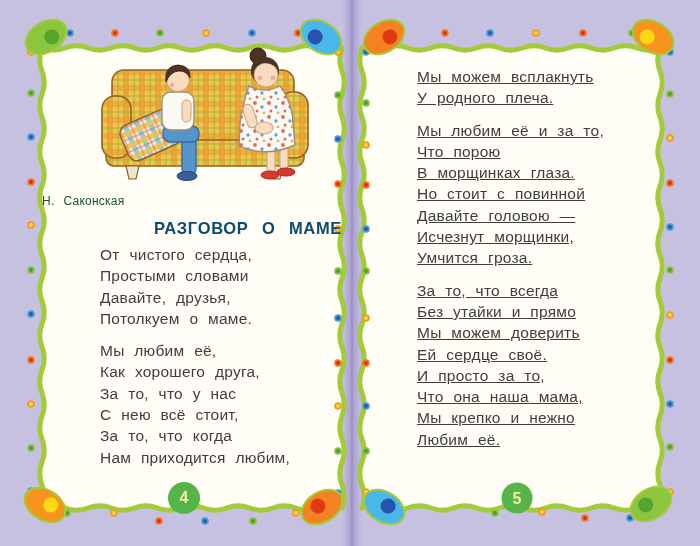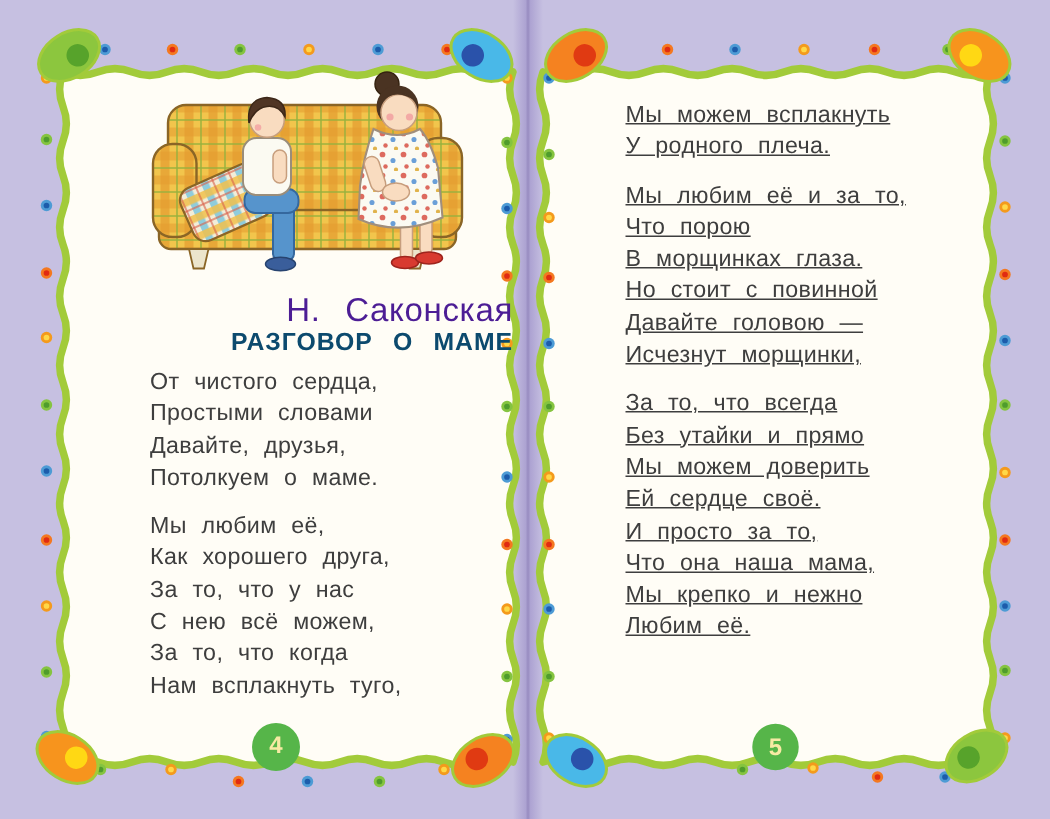--- a/index.html
+++ b/index.html
@@ -11,21 +11,21 @@
     font-family:"Liberation Sans", sans-serif;
   }
   .spine{
     position:absolute;top:0;left:342px;width:20px;height:546px;
     background:linear-gradient(90deg, rgba(160,150,200,0) 0%, #ada3d2 42%, #978bc0 50%, #ada3d2 58%, rgba(160,150,200,0) 100%);
   }
   svg.decor{position:absolute;top:0;left:0;}
   .illu{position:absolute;left:98px;top:44px;}
   .author{
     position:absolute;left:42px;top:194px;width:300px;
-    text-align:right;font-size:22px;color:#4c1d95;
+    text-align:left;font-size:12px;color:#14532d;
     word-spacing:0.45em;letter-spacing:0.02em;
   }
   .poem-title{
     position:absolute;left:42px;top:219px;width:300px;
     text-align:right;font-size:16.5px;font-weight:bold;color:#0c4a6e;
     word-spacing:0.5em;letter-spacing:0.04em;
   }
   .poem{position:absolute;font-size:15.5px;line-height:21.3px;color:#3e3e3e;
     word-spacing:0.34em;letter-spacing:0.015em;}
   .poem-left{left:100px;top:244px;width:240px;}
@@ -417,38 +417,39 @@
       <div class="stanza">
         <div class="poem-line">От чистого сердца,</div>
         <div class="poem-line">Простыми словами</div>
         <div class="poem-line">Давайте, друзья,</div>
         <div class="poem-line">Потолкуем о маме.</div>
       </div>
       <div class="stanza">
         <div class="poem-line">Мы любим её,</div>
         <div class="poem-line">Как хорошего друга,</div>
         <div class="poem-line">За то, что у нас</div>
-        <div class="poem-line">С нею всё можем,</div>
+        <div class="poem-line">С нею всё стоит,</div>
         <div class="poem-line">За то, что когда</div>
-        <div class="poem-line">Нам всплакнуть туго,</div>
+        <div class="poem-line">Нам приходится любим,</div>
       </div>
     </div>
 
   <div class="poem poem-right" id="poem-right">
       <div class="stanza">
         <div class="poem-line">Мы можем всплакнуть</div>
         <div class="poem-line">У родного плеча.</div>
       </div>
       <div class="stanza">
         <div class="poem-line">Мы любим её и за то,</div>
         <div class="poem-line">Что порою</div>
         <div class="poem-line">В морщинках глаза.</div>
         <div class="poem-line">Но стоит с повинной</div>
         <div class="poem-line">Давайте головою —</div>
         <div class="poem-line">Исчезнут морщинки,</div>
+        <div class="poem-line">Умчится гроза.</div>
       </div>
       <div class="stanza">
         <div class="poem-line">За то, что всегда</div>
         <div class="poem-line">Без утайки и прямо</div>
         <div class="poem-line">Мы можем доверить</div>
         <div class="poem-line">Ей сердце своё.</div>
         <div class="poem-line">И просто за то,</div>
         <div class="poem-line">Что она наша мама,</div>
         <div class="poem-line">Мы крепко и нежно</div>
         <div class="poem-line">Любим её.</div>

